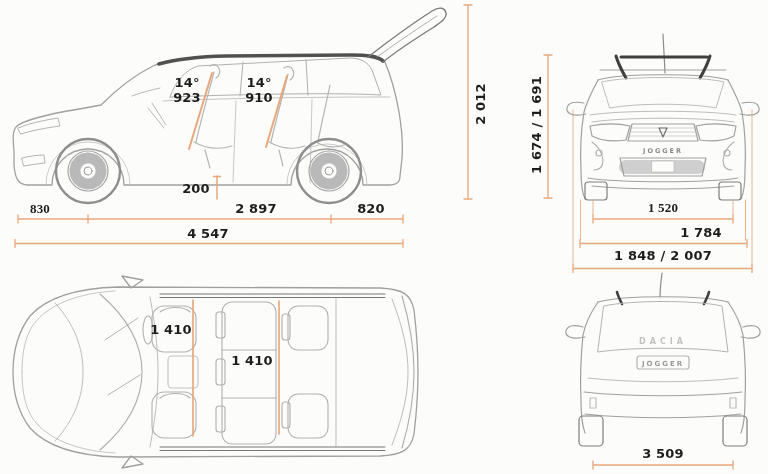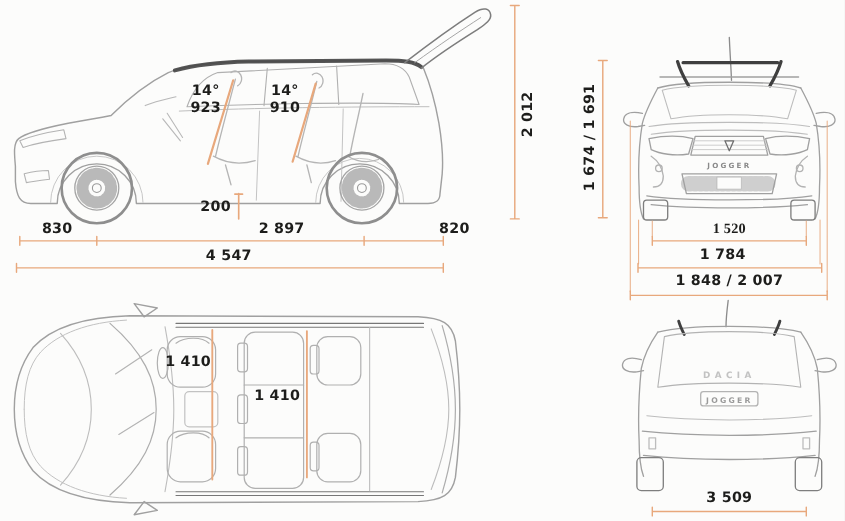--- a/index.html
+++ b/index.html
@@ -175,30 +175,30 @@
   <div class="lbl" style="left:187px;top:91px;">
     <span class="sub">14°</span>
     <span class="sub">923</span>
   </div>
   <div class="lbl" style="left:259px;top:91px;">
     <span class="sub">14°</span>
     <span class="sub">910</span>
   </div>
 
   <div class="lbl" style="left:196px;top:189px;">200</div>
-  <div class="lbl" style="left:52px;top:209px;">830</div>
+  <div class="lbl" style="left:40px;top:209px;font-family:Liberation Serif, serif;">830</div>
   <div class="lbl" style="left:208px;top:209px;margin-left:48px;">2 897</div>
-  <div class="lbl" style="left:371px;top:209px;margin-left:42px;">820</div>
+  <div class="lbl" style="left:371px;top:209px;">820</div>
   <div class="lbl" style="left:208px;top:234px;">4 547</div>
 
   <div class="lbl vert" style="left:481px;top:104px;">2 012</div>
   <div class="lbl vert" style="left:537px;top:125px;">1 674 / 1 691</div>
 
   <div class="lbl" style="left:663px;top:208px;font-family:Liberation Serif, serif;">1 520</div>
-  <div class="lbl" style="left:657px;top:233px;">1 784</div>
+  <div class="lbl" style="left:701px;top:233px;">1 784</div>
   <div class="lbl" style="left:663px;top:256px;">1 848 / 2 007</div>
 
   <div class="lbl" style="left:171px;top:330px;">1 410</div>
   <div class="lbl" style="left:252px;top:361px;">1 410</div>
 
   <div class="lbl" style="left:663px;top:454px;">3 509</div>
 
 </div>
 
 </body></html>

